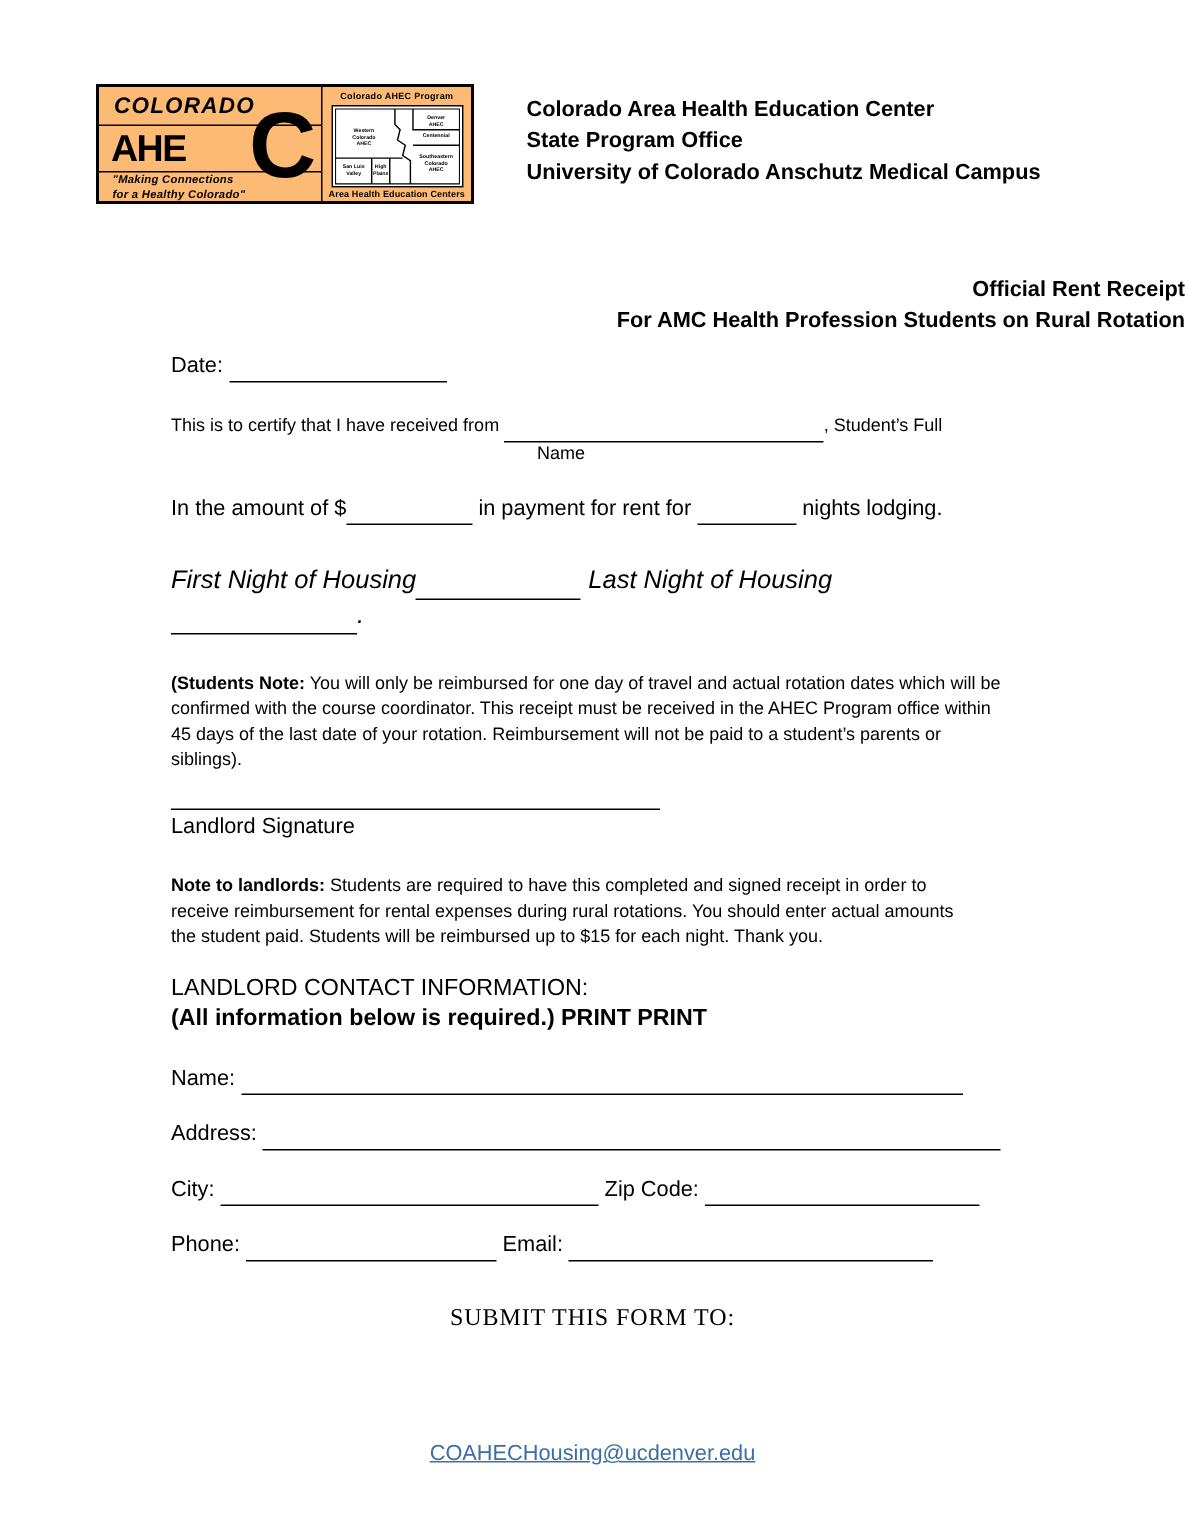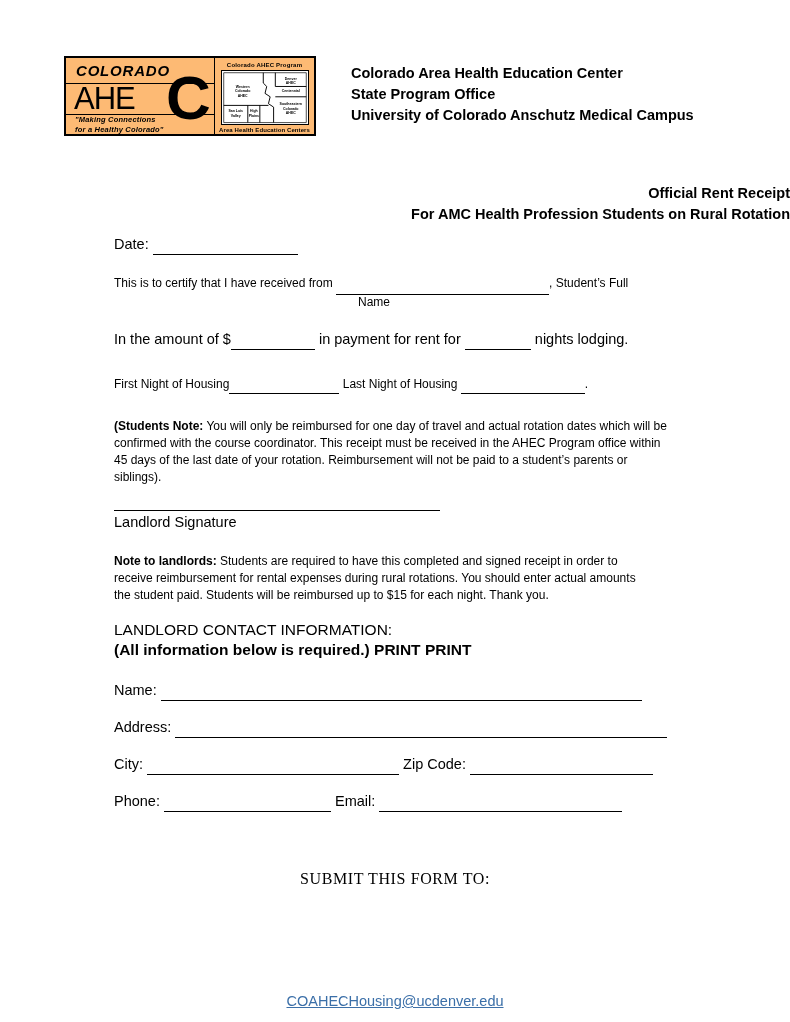--- a/index.html
+++ b/index.html
@@ -53,22 +53,22 @@
     top: 25px;
     width: 100%;
     height: 1px;
     background: #000;
   }
   .logo-ahe {
     position: absolute;
     left: 8px;
     top: 25px;
     font-family: "Liberation Sans", sans-serif;
-    font-weight: normal;
-    font-size: 31px;
+    font-weight: bold;
+    font-size: 25px;
     letter-spacing: -1px;
     line-height: 32px;
   }
   .logo-rule-bot {
     position: absolute;
     left: 0;
     top: 56px;
     width: 100%;
     height: 1px;
     background: #000;
@@ -173,21 +173,21 @@
 
   .date-row { font-size: 14.5px; }
   .certify-row { font-size: 12px; line-height: 1.4; }
   .name-sub {
     font-size: 12px;
     text-align: center;
     width: 400px;
     margin-left: 60px;
   }
   .amount-row { font-size: 14.5px; }
-  .nights-row { font-size: 12px; }
+  .nights-row { font-size: 17px; font-style: italic; }
   .note-par {
     font-size: 12px;
     line-height: 1.42;
     width: 562px;
   }
   .sig-line {
     border-top: 1.5px solid #000;
     width: 326px;
     margin-top: 2px;
   }
@@ -219,21 +219,21 @@
     top: 870px;
     width: 790px;
     text-align: center;
     font-family: "Liberation Serif", serif;
     font-size: 16px;
     letter-spacing: 0.6px;
   }
   .email-line {
     position: absolute;
     left: 0;
-    top: 992px;
+    top: 960px;
     width: 790px;
     text-align: center;
   }
   .email-link {
     font-family: "Liberation Sans", sans-serif;
     font-size: 14.5px;
     color: #3b6fa8;
     text-decoration: underline;
     cursor: pointer;
   }

